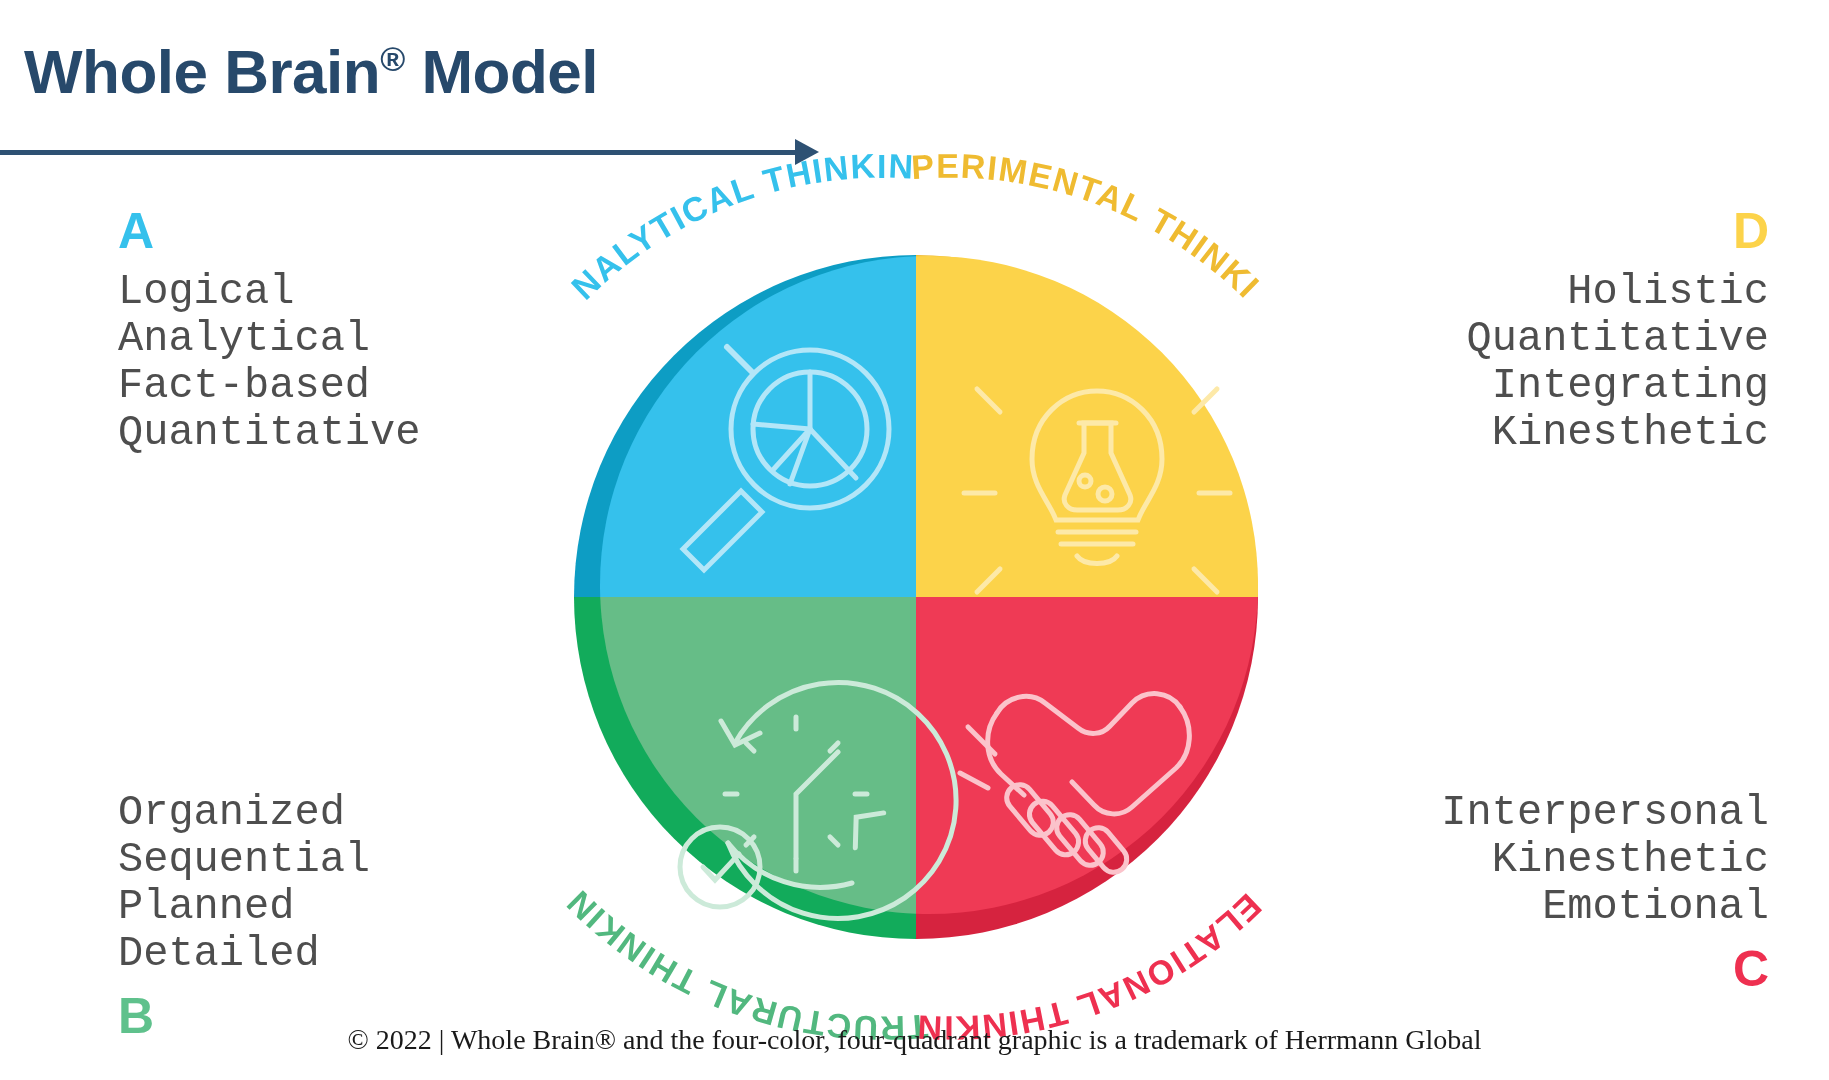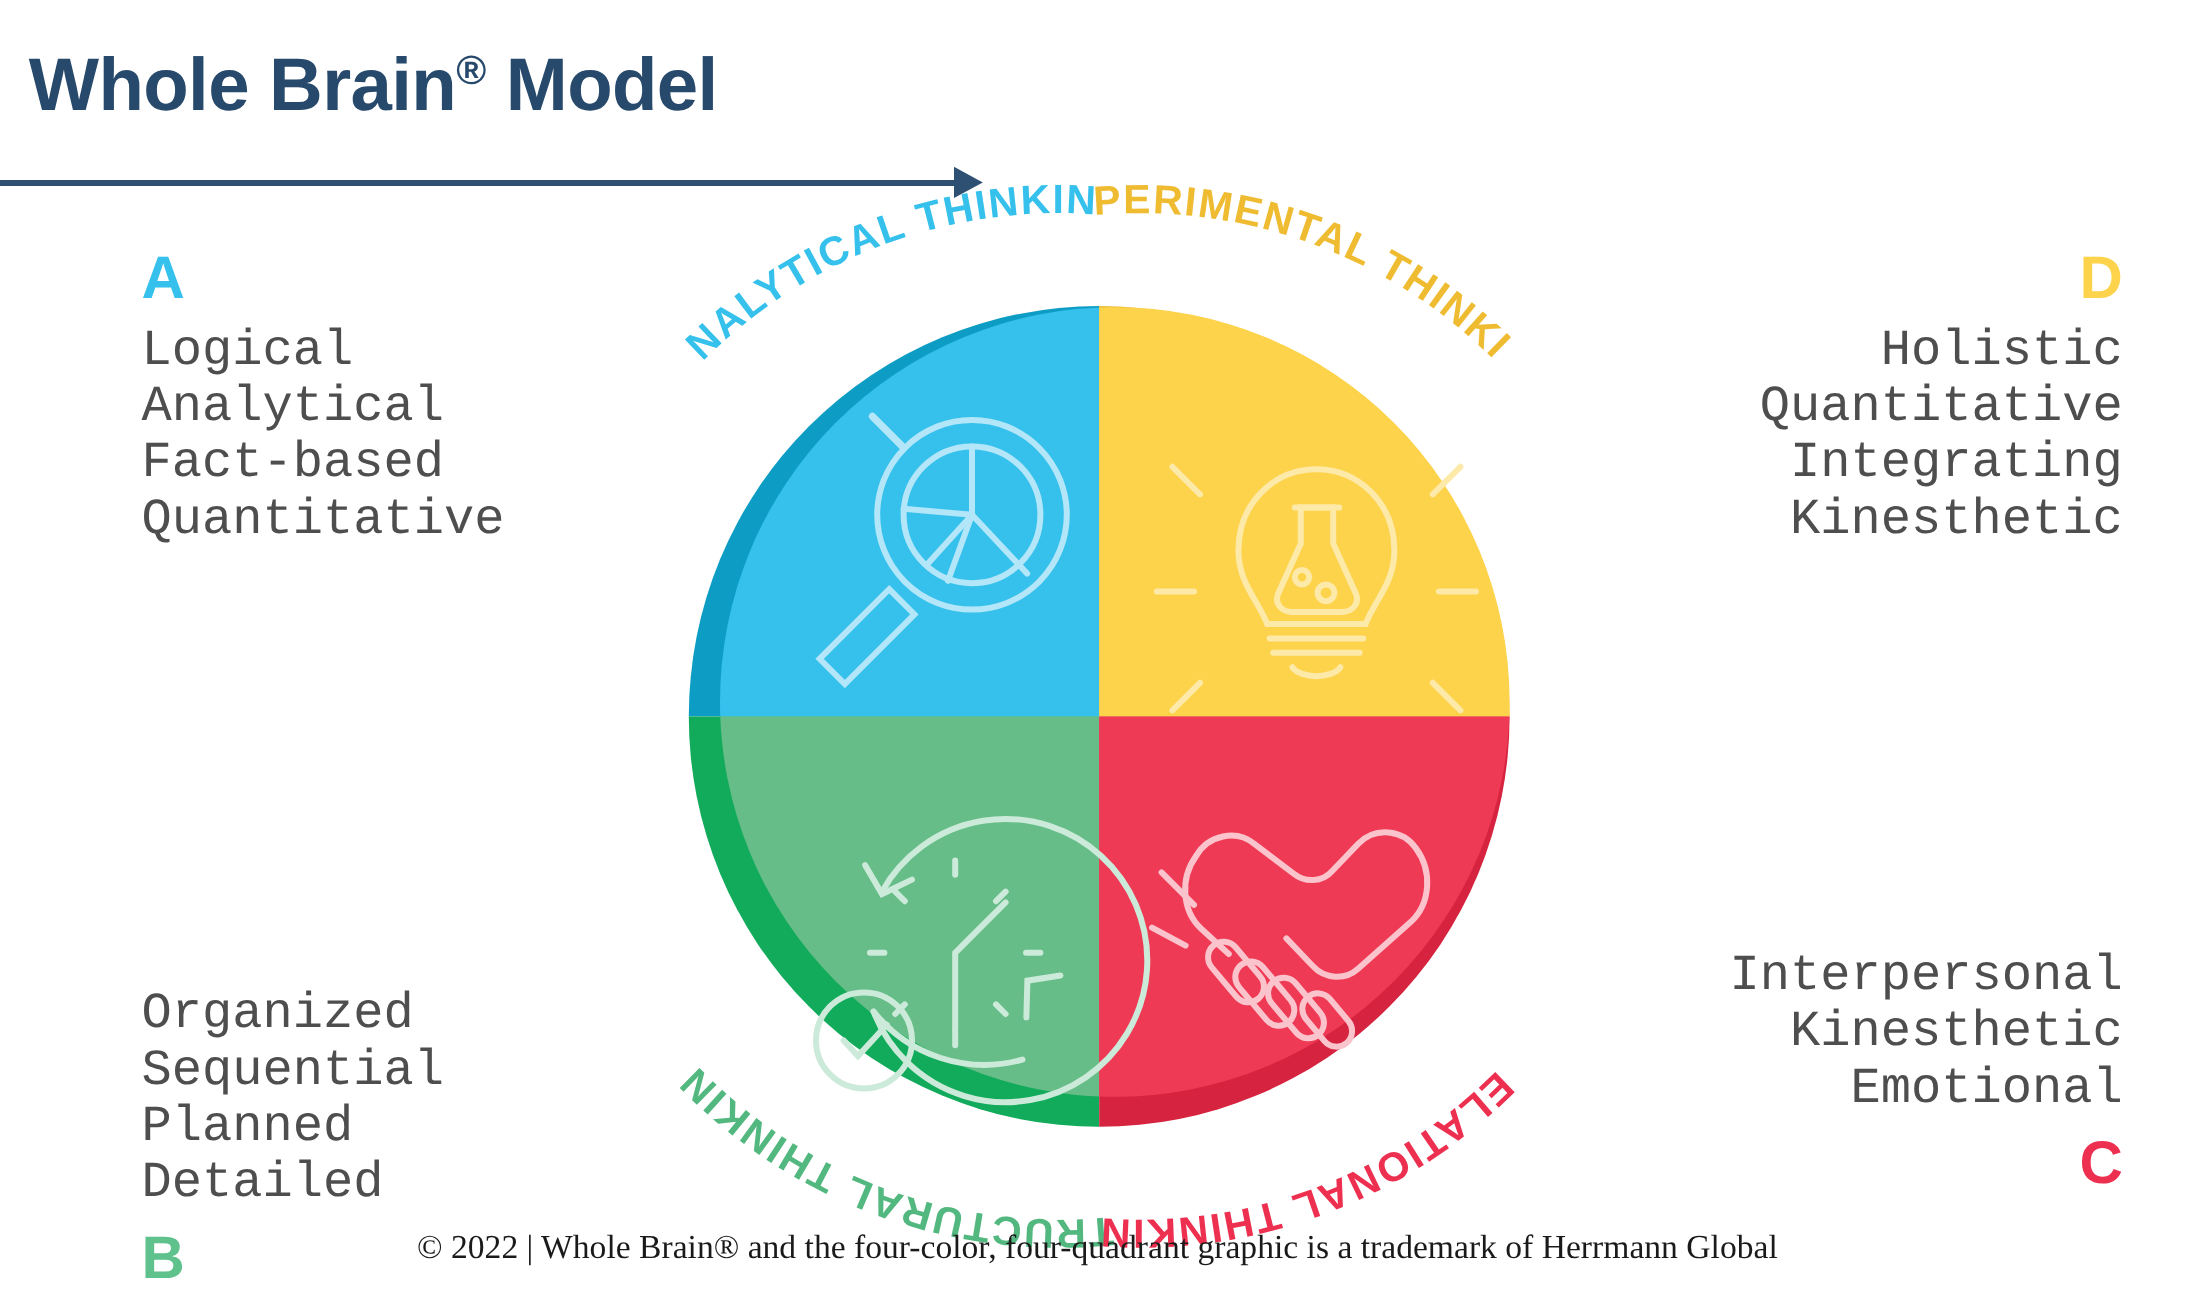--- a/index.html
+++ b/index.html
@@ -29,21 +29,21 @@
 
   
   .block{position:absolute;color:#4e4e4e;font-size:42px;line-height:47px;}
   .block .ltr{font-size:50px;font-weight:bold;line-height:56px;display:block;}
   .block .word{display:block;white-space:nowrap;font-family:Liberation Mono, monospace;}
 
   #block-a{left:118px;top:203px;text-align:left;}
   #block-a .ltr{color:#35c1ec;}
   #block-d{right:60px;top:203px;text-align:right;}
   #block-d .ltr{color:#fcd34a;}
-  #block-b{left:118px;top:790px;text-align:left;margin-top:32px;}
+  #block-b{left:118px;top:790px;text-align:left;}
   #block-b .ltr{color:#5fc18c;}
   #block-c{right:60px;top:790px;text-align:right;}
   #block-c .ltr{color:#ee3050;}
   .gap{height:10px;}
 
   
   #wheel{position:absolute;left:432px;top:113px;width:968px;height:968px;}
   #wheel svg{display:block;width:968px;height:968px;}
 
   

